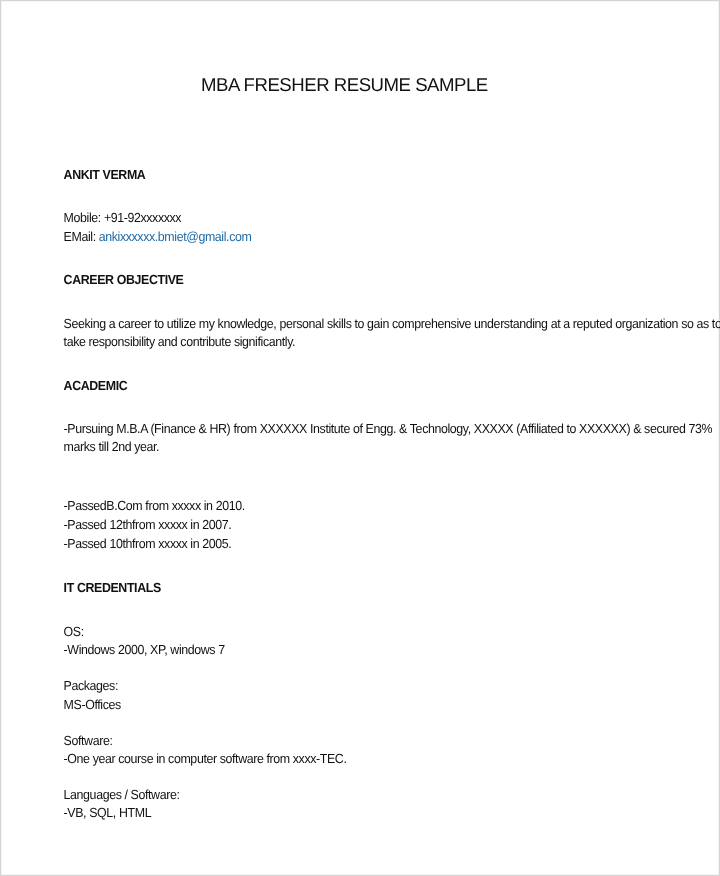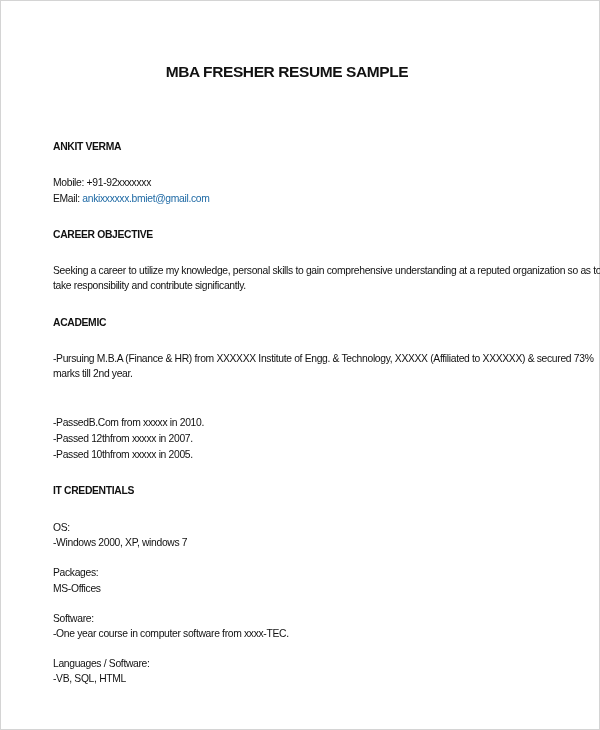--- a/index.html
+++ b/index.html
@@ -33,21 +33,21 @@
       transform: scaleX(0.94);
       transform-origin: left top;
     }
     .title {
       position: absolute;
       left: 0;
       width: 536px;
       top: 62px;
       text-align: center;
       font-size: 15.5px;
-      font-weight: bold;
+      font-weight: normal;
       letter-spacing: -0.4px;
       padding-left: 36px;
       box-sizing: border-box;
     }
     .h {
       font-weight: bold;
       font-size: 11px;
     }
     .link {
       color: #1f6aa5;

